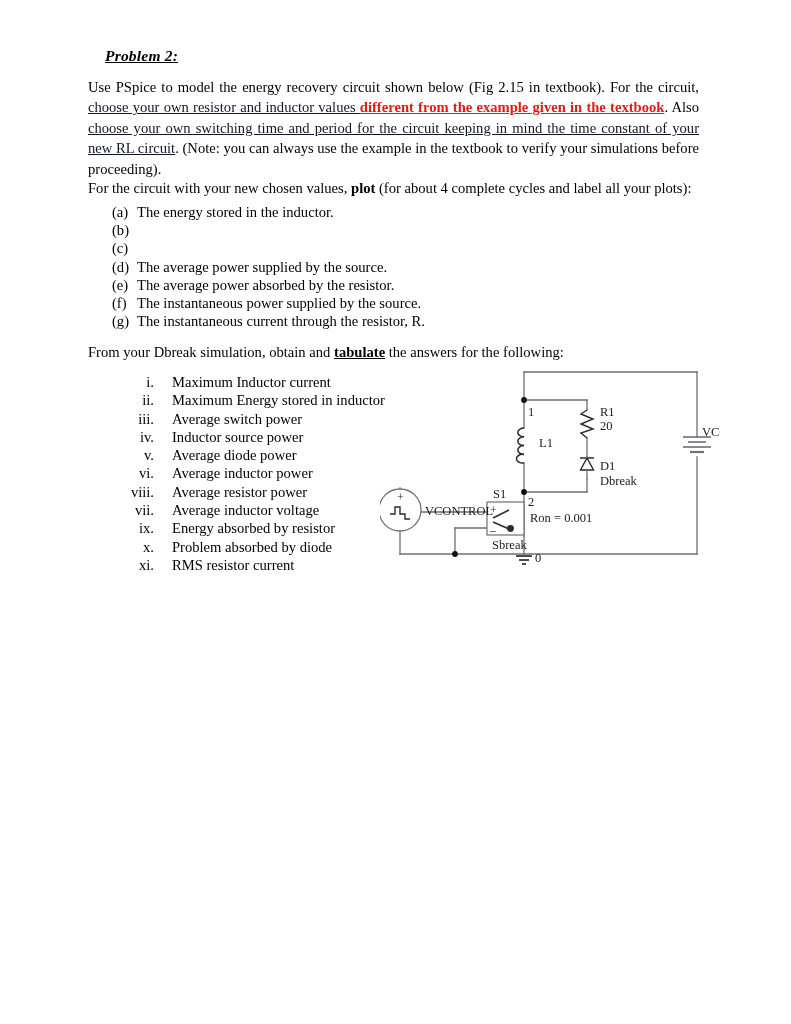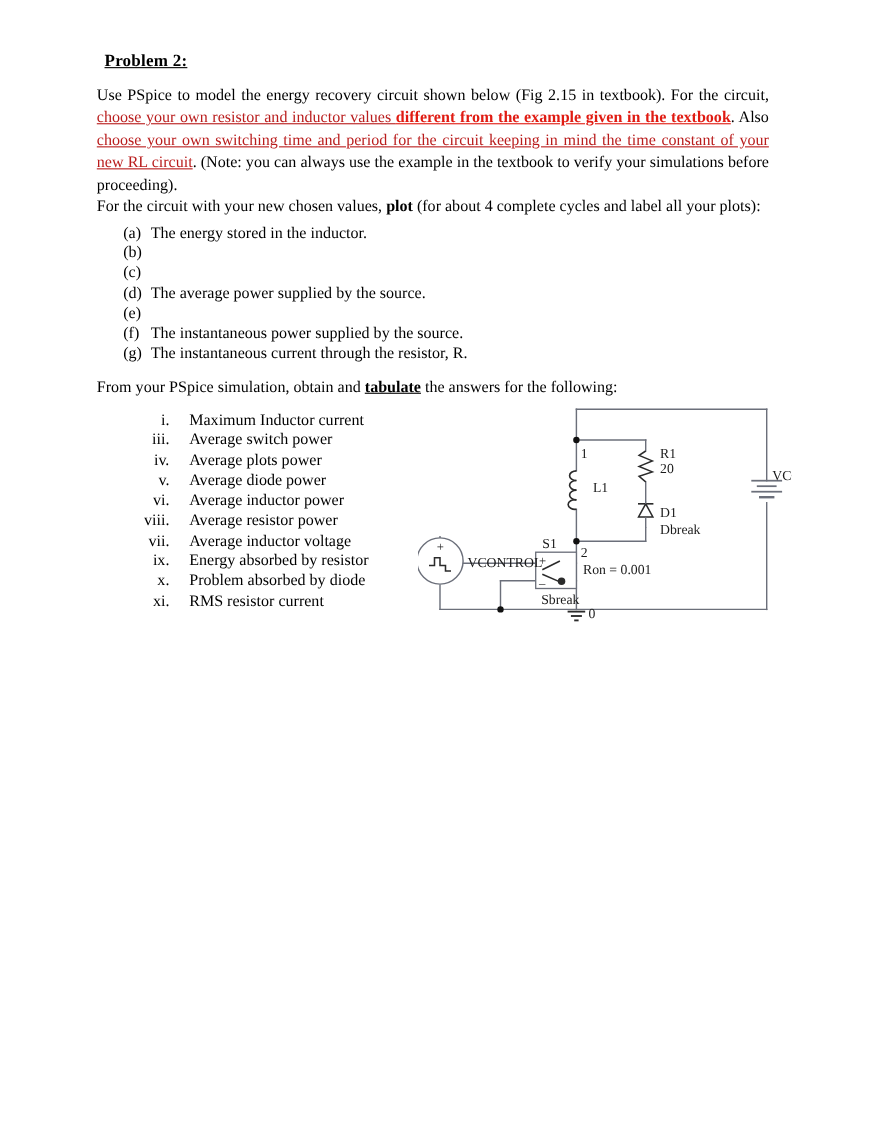--- a/index.html
+++ b/index.html
@@ -16,26 +16,27 @@
     overflow: hidden;
   }
   .page {
     position: absolute;
     left: 0; top: 0;
     width: 791px;
     height: 1024px;
   }
   .heading {
     position: absolute;
-    left: 95px;
+    left: 105px;
     top: 47px;
     font-size: 15.5px;
     font-weight: bold;
     text-decoration: underline;
     letter-spacing: 0.2px;
+    font-style: italic;
   }
   .para {
     position: absolute;
     font-size: 14.6px;
     line-height: 20.4px;
     text-align: justify;
     text-justify: inter-word;
   }
   #intro-para {
     left: 88px;
@@ -46,21 +47,21 @@
     left: 88px;
     top: 178px;
     width: 611px;
   }
   #tabulate-intro {
     left: 88px;
     top: 342px;
     width: 611px;
   }
   .red {
-    color: #b91c1c;
+    color: #0f172a;
     text-decoration: underline;
   }
   .red-bold {
     color: #e01b12;
     font-weight: bold;
     text-decoration: underline;
   }
   .bold {
     font-weight: bold;
   }
@@ -146,45 +147,50 @@
       </div>
     <div class="row">
         <span class="mark">(c)</span>
       </div>
     <div class="row">
         <span class="mark">(d)</span>
         <span>The average power supplied by the source.</span>
       </div>
     <div class="row">
         <span class="mark">(e)</span>
+        <span>The average power absorbed by the resistor.</span>
       </div>
     <div class="row">
         <span class="mark">(f)</span>
         <span>The instantaneous power supplied by the source.</span>
       </div>
     <div class="row">
         <span class="mark">(g)</span>
         <span>The instantaneous current through the resistor, R.</span>
       </div>
   </div>
 
-  <div class="para" id="tabulate-intro"><span>From your PSpice simulation, obtain and </span><span class="bold-ul">tabulate</span><span> the answers for the following:</span></div>
+  <div class="para" id="tabulate-intro"><span>From your Dbreak simulation, obtain and </span><span class="bold-ul">tabulate</span><span> the answers for the following:</span></div>
 
   <div id="roman-list">
     <div class="row">
         <span class="mark">i.</span>
         <span>Maximum Inductor current</span>
       </div>
     <div class="row">
+        <span class="mark">ii.</span>
+        <span>Maximum Energy stored in inductor</span>
+      </div>
+    <div class="row">
         <span class="mark">iii.</span>
         <span>Average switch power</span>
       </div>
     <div class="row">
         <span class="mark">iv.</span>
-        <span>Average plots power</span>
+        <span>Inductor source power</span>
       </div>
     <div class="row">
         <span class="mark">v.</span>
         <span>Average diode power</span>
       </div>
     <div class="row">
         <span class="mark">vi.</span>
         <span>Average inductor power</span>
       </div>
     <div class="row">

